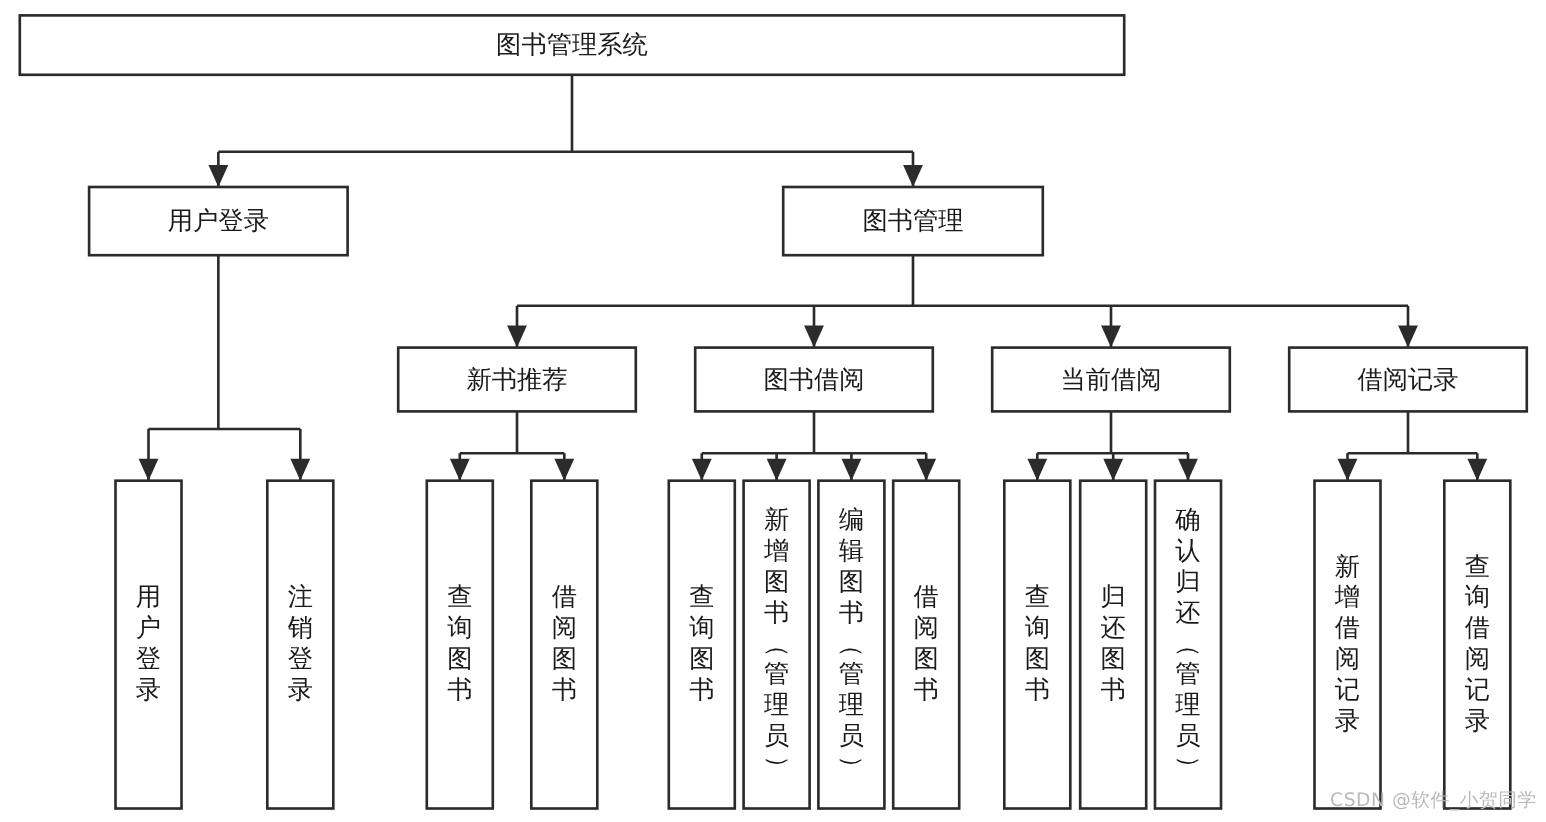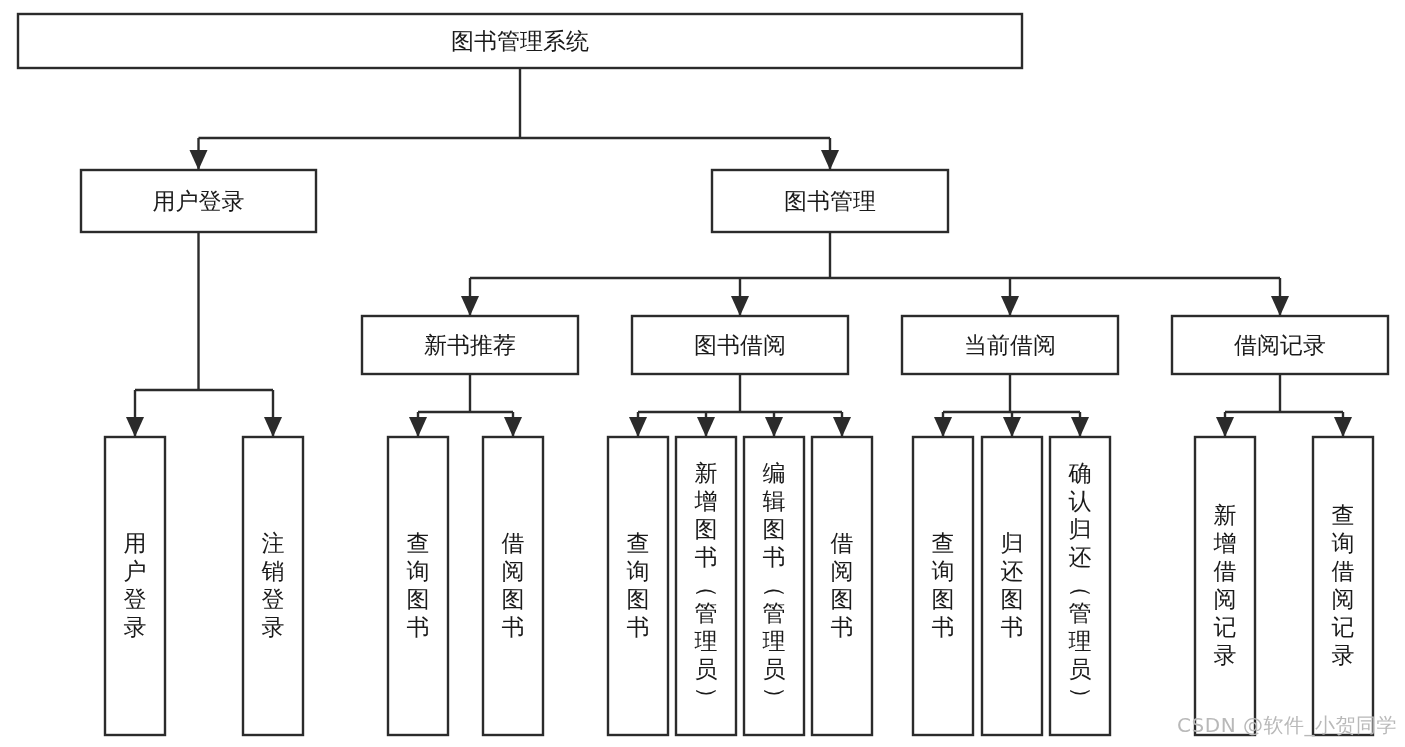--- a/index.html
+++ b/index.html
@@ -55,21 +55,21 @@
     font-family: "DejaVu Sans", "Liberation Sans", sans-serif;
     font-size: 23px;
     text-anchor: middle;
     dominant-baseline: middle;
   }
   .watermark-text {
     position: absolute;
     right: 8px;
     bottom: 8px;
     font-family: "DejaVu Sans", "Liberation Sans", sans-serif;
-    font-size: 20px;
+    font-size: 17px;
     color: #b9b9b9;
     white-space: nowrap;
     letter-spacing: 0.5px;
     pointer-events: none;
   }
 </style>
 </head>
 <body>
 
 <div id="diagram-root">

